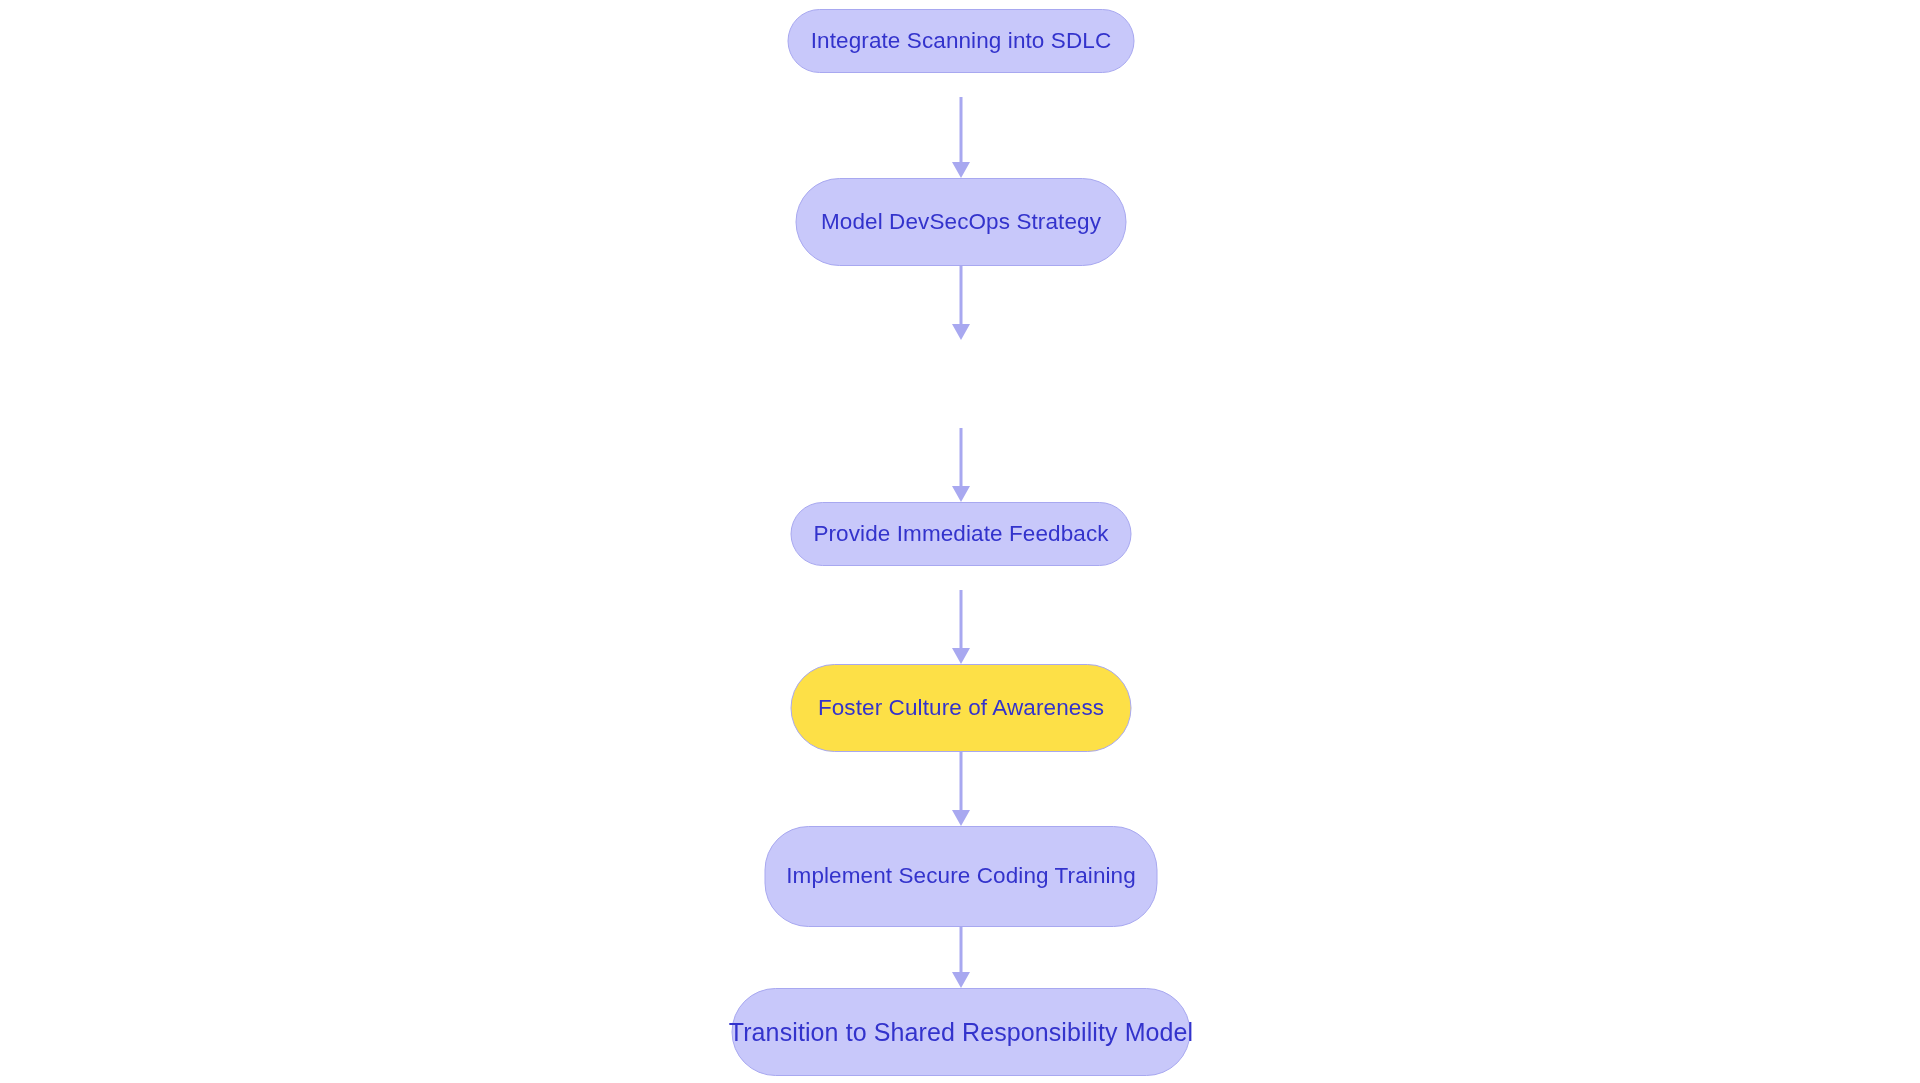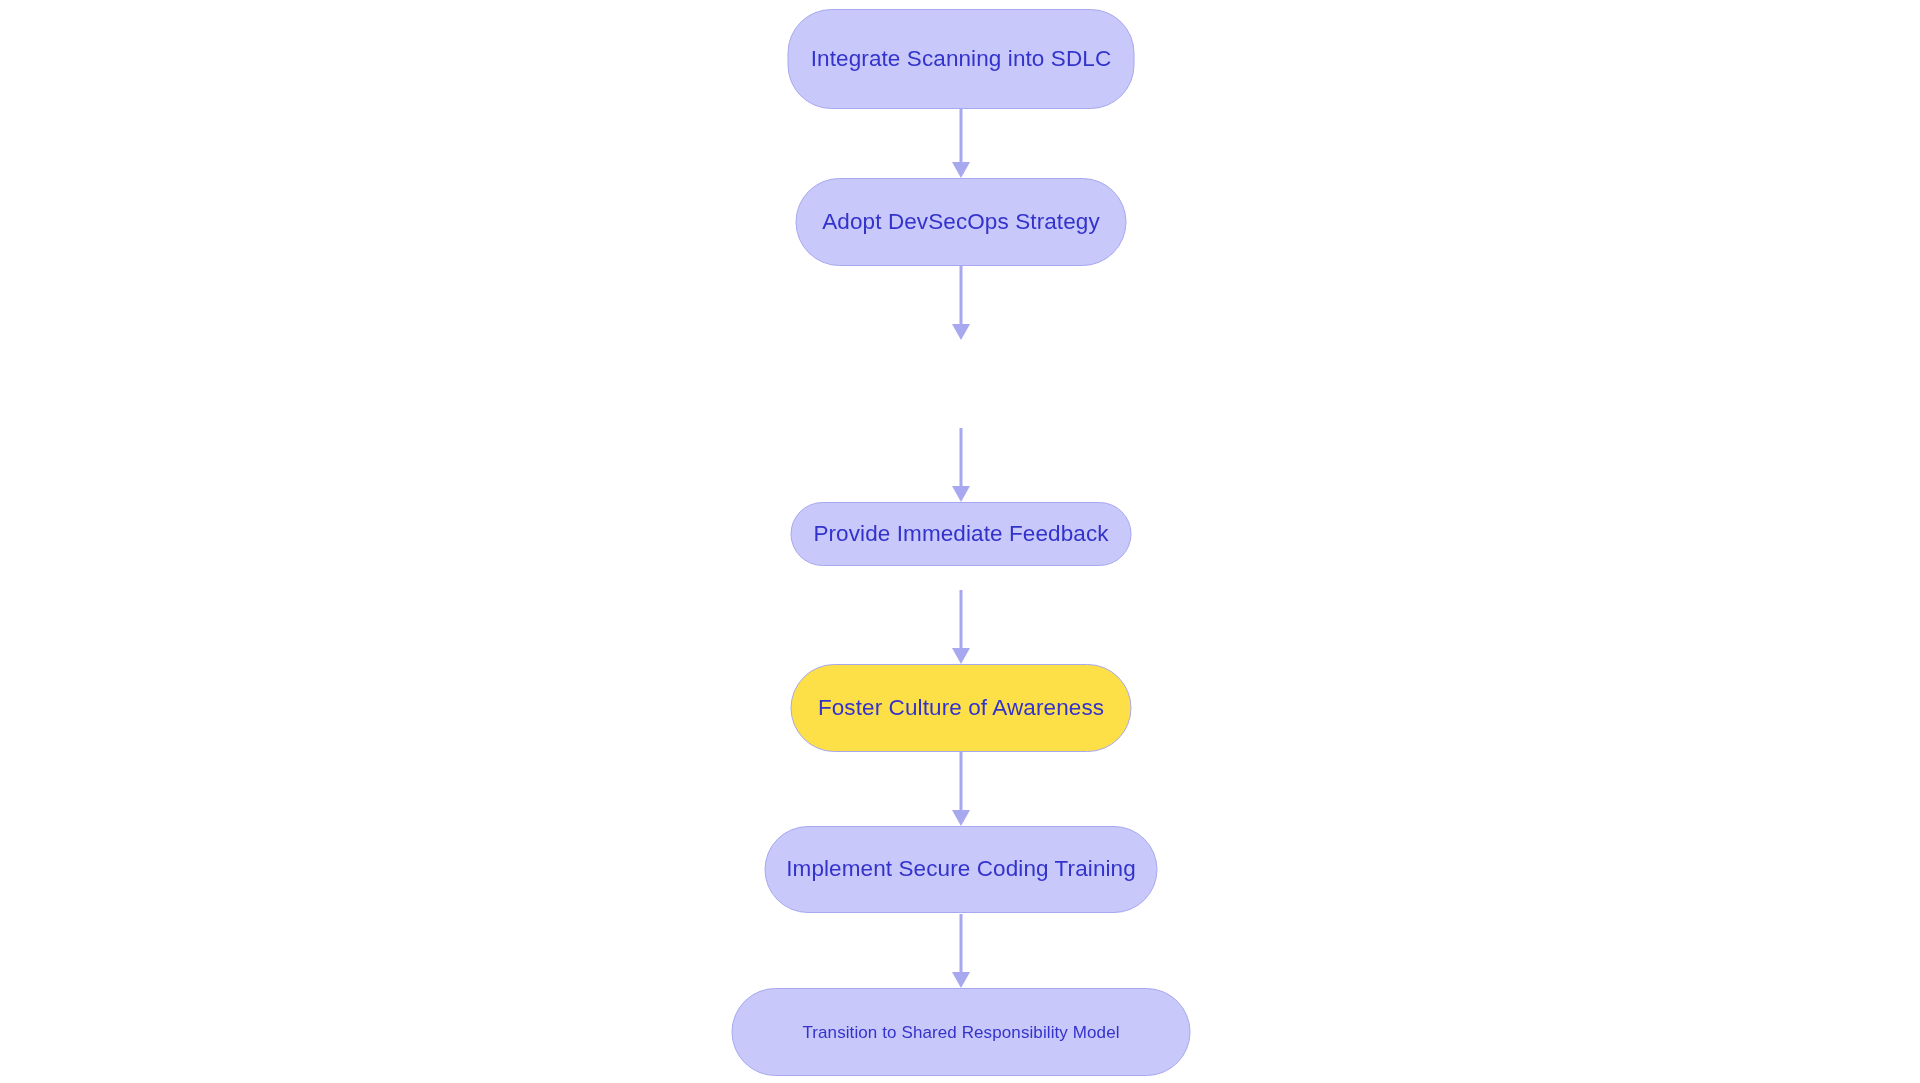--- a/index.html
+++ b/index.html
@@ -94,31 +94,31 @@
       <div class="flow-connector-arrow" style="border-left-width: 9px; border-right-width: 9px; border-top-width: 16px; border-top-color: rgb(168, 168, 240);"></div>
     </div>
     <div class="flow-connector" style="left: 961px; top: 752px; height: 74px;">
       <div class="flow-connector-line" style="height: 58px; width: 3px; background: rgb(168, 168, 240);"></div>
       <div class="flow-connector-arrow" style="border-left-width: 9px; border-right-width: 9px; border-top-width: 16px; border-top-color: rgb(168, 168, 240);"></div>
     </div>
     <div class="flow-connector" style="left: 961px; top: 914px; height: 74px;">
       <div class="flow-connector-line" style="height: 58px; width: 3px; background: rgb(168, 168, 240);"></div>
       <div class="flow-connector-arrow" style="border-left-width: 9px; border-right-width: 9px; border-top-width: 16px; border-top-color: rgb(168, 168, 240);"></div>
     </div>
-    <div class="flow-node" style="left: 961px; top: 9px; width: 347px; height: 100px; border-radius: 44px; background: rgb(200, 200, 250); border-color: rgb(168, 168, 240);">
+    <div class="flow-node" style="left: 961px; top: 9px; width: 347px; height: 64px; border-radius: 44px; background: rgb(200, 200, 250); border-color: rgb(168, 168, 240);">
       <span class="flow-node-label" style="color: rgb(51, 51, 204); font-size: 22.5px;">Integrate Scanning into SDLC</span>
     </div>
     <div class="flow-node" style="left: 961px; top: 178px; width: 331px; height: 88px; border-radius: 44px; background: rgb(200, 200, 250); border-color: rgb(168, 168, 240);">
-      <span class="flow-node-label" style="color: rgb(51, 51, 204); font-size: 22.5px;">Adopt DevSecOps Strategy</span>
+      <span class="flow-node-label" style="color: rgb(51, 51, 204); font-size: 22.5px;">Model DevSecOps Strategy</span>
     </div>
     <div class="flow-node" style="left: 961px; top: 502px; width: 341px; height: 64px; border-radius: 44px; background: rgb(200, 200, 250); border-color: rgb(168, 168, 240);">
       <span class="flow-node-label" style="color: rgb(51, 51, 204); font-size: 22.5px;">Provide Immediate Feedback</span>
     </div>
     <div class="flow-node" style="left: 961px; top: 664px; width: 341px; height: 88px; border-radius: 44px; background: #fde047; border-color: rgb(168, 168, 240);">
       <span class="flow-node-label" style="color: rgb(51, 51, 204); font-size: 22.5px;">Foster Culture of Awareness</span>
     </div>
-    <div class="flow-node" style="left: 961px; top: 826px; width: 393px; height: 87px; border-radius: 44px; background: rgb(200, 200, 250); border-color: rgb(168, 168, 240);">
+    <div class="flow-node" style="left: 961px; top: 826px; width: 393px; height: 101px; border-radius: 44px; background: rgb(200, 200, 250); border-color: rgb(168, 168, 240);">
       <span class="flow-node-label" style="color: rgb(51, 51, 204); font-size: 22.5px;">Implement Secure Coding Training</span>
     </div>
     <div class="flow-node" style="left: 961px; top: 988px; width: 459px; height: 88px; border-radius: 44px; background: rgb(200, 200, 250); border-color: rgb(168, 168, 240);">
-      <span class="flow-node-label" style="color: rgb(51, 51, 204); font-size: 17px;">Transition to Shared Responsibility Model</span>
+      <span class="flow-node-label" style="color: rgb(51, 51, 204); font-size: 25px;">Transition to Shared Responsibility Model</span>
     </div>
   </div>
 
 </body></html>

